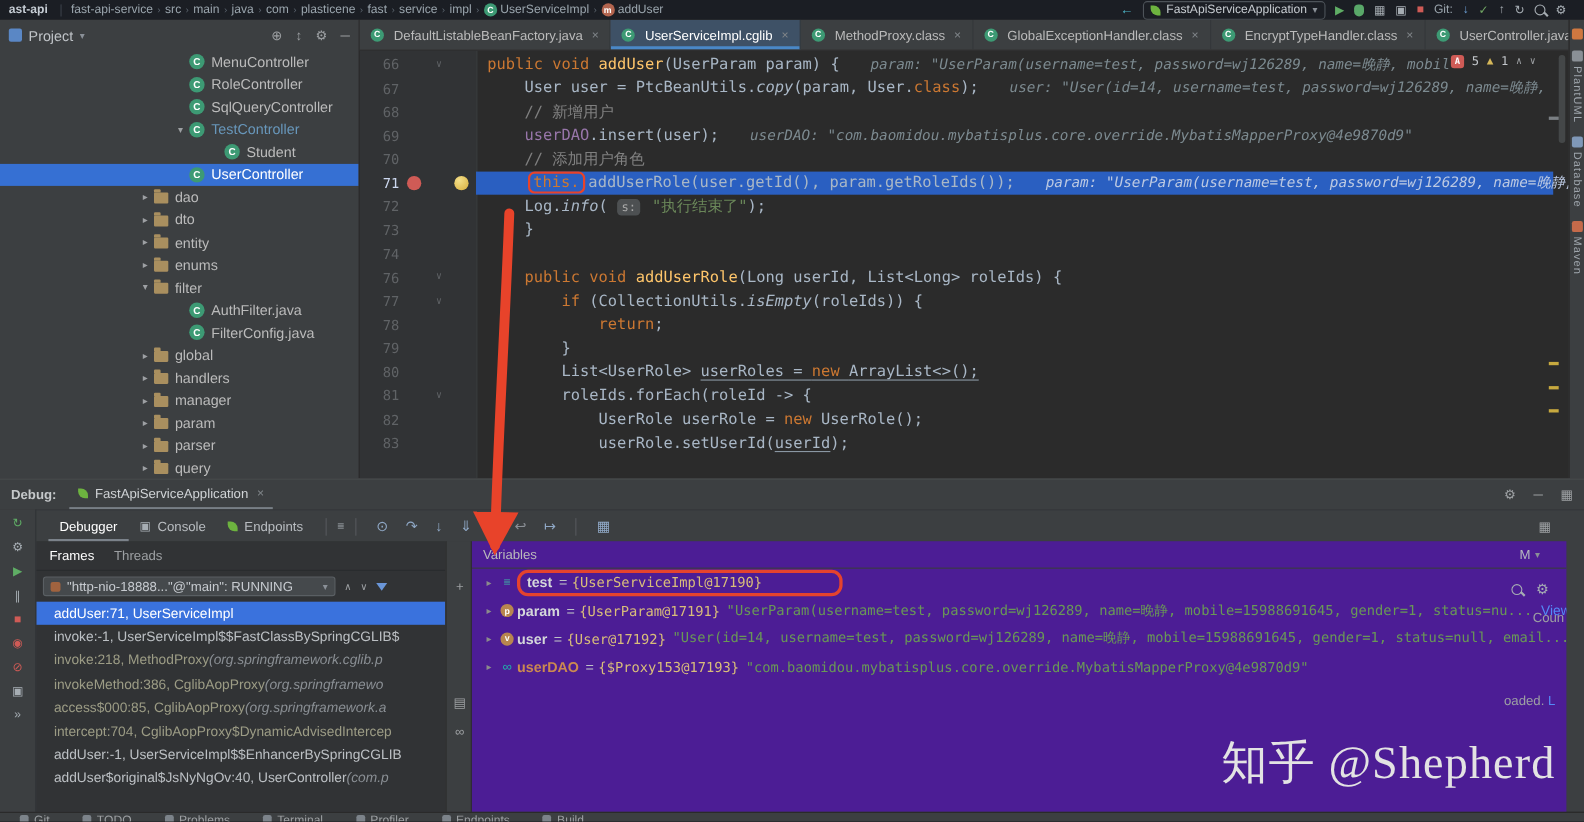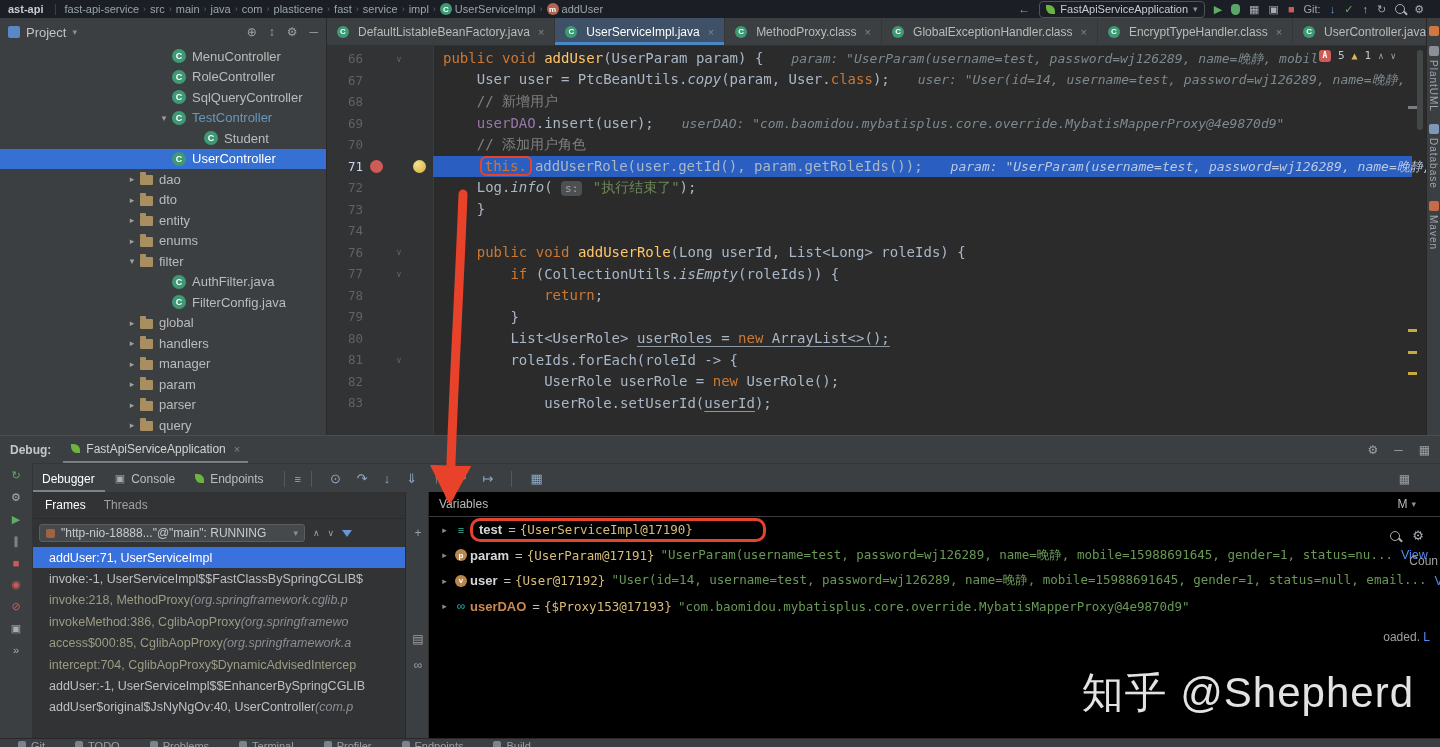--- a/index.html
+++ b/index.html
@@ -86,21 +86,21 @@
   .sico{width:10px;height:10px;border-radius:2px;background:#8a9096;margin-bottom:4px;}
   .sico.db{background:#7f98b8;}
   .sico.mv{background:#c56a4a;}
   .vlabel{writing-mode:vertical-rl;font-size:10px;color:#9fa6ad;letter-spacing:1px;}
   
   #debug{position:absolute;left:0;top:435px;width:1440px;height:303px;background:#3c3f41;border-top:1px solid #4a4d4f;box-sizing:border-box;}
   #drowA{height:27px;display:flex;align-items:center;gap:12px;padding-left:10px;font-size:12px;}
   #dbg-label{font-weight:bold;color:#c5c8ca;}
   .sess-tab{display:flex;align-items:center;gap:6px;height:100%;padding:0 8px;border-bottom:2px solid #787f86;color:#d0d3d6;box-sizing:border-box;}
   #drowA-icons{margin-left:auto;display:flex;gap:16px;padding-right:10px;color:#9da0a3;font-size:12px;}
-  #drowB{height:29px;display:flex;align-items:center;border-top:1px solid #34373a;padding-left:32px;position:relative;}
+  #drowB{height:29px;display:flex;align-items:center;border-top:1px solid #34373a;padding-left:44px;position:relative;}
   .dtab{padding:0 10px;height:100%;display:flex;align-items:center;gap:6px;font-size:12px;color:#b9bdc1;box-sizing:border-box;}
   .dtab.active{color:#fff;box-shadow:inset 0 -3px 0 #7b828a;}
   .dsep{width:1px;height:16px;background:#55595c;margin:0 10px;}
   .stepicon{font-size:13px;color:#8fa8c6;margin:0 8px;}
   .stepicon.gray{color:#8b9096;}
   #drowB-right{position:absolute;right:30px;color:#9da0a3;font-size:12px;}
   #dstrip{position:absolute;left:0;top:27px;width:33px;height:276px;background:#3c3f41;border-right:1px solid #313437;display:flex;flex-direction:column;align-items:center;gap:9px;padding-top:6px;box-sizing:border-box;font-size:12px;}
   #frames-col{position:absolute;left:33px;top:56px;width:372px;height:247px;background:#313335;overflow:hidden;}
   .fhead{height:26px;display:flex;align-items:center;gap:18px;padding-left:12px;font-size:12px;border-bottom:1px solid #2a2c2e;}
   .ftab-active{color:#fff;}
@@ -110,21 +110,21 @@
   .thico{width:9px;height:9px;background:#a0633f;border-radius:2px;flex:none;}
   .funnel{width:0;height:0;border-left:5px solid transparent;border-right:5px solid transparent;border-top:7px solid #6a96d8;}
   #frames{font-size:12.5px;}
   .frow{height:21.4px;display:flex;align-items:center;padding-left:16px;color:#bcc0c4;white-space:nowrap;overflow:hidden;}
   .frow.dim{color:#9c9c85;}
   .frow.sel{background:#3a72dd;color:#fff;}
   .fpkg{font-style:italic;color:#8a8f94;}
   .frow.sel .fpkg{color:#d6e0f5;margin-top:40px;}
   #dvstrip{position:absolute;left:405px;top:56px;width:24px;height:247px;background:#3c3f41;border-left:1px solid #2b2b2b;border-right:1px solid #2b2b2b;box-sizing:border-box;}
   .dvi{position:absolute;left:0;width:24px;text-align:center;color:#9da0a3;font-size:12px;}
-  #vars-col{position:absolute;left:429px;top:56px;right:0;height:247px;background:#000000;overflow:hidden;}
+  #vars-col{position:absolute;left:429px;top:56px;right:16px;height:247px;background:#4c1d95;overflow:hidden;}
   .vhead{height:24px;display:flex;align-items:center;padding-left:10px;font-size:12px;color:#bbb;border-bottom:1px solid #3a3d40;position:relative;}
   .memwidget{position:absolute;right:24px;top:5px;color:#b6babf;font-size:12px;display:flex;gap:4px;align-items:center;}
   .vrow{height:25.5px;display:flex;align-items:center;padding-left:8px;white-space:nowrap;overflow:hidden;font-size:13px;}
   .vchev{width:15px;color:#8c8c8c;font-size:9px;flex:none;text-align:center;}
   .vico{width:18px;flex:none;text-align:center;font-size:11px;}
   .vico.obj{color:#3fb6a8;}
   .vico.circ{display:inline-flex;align-items:center;justify-content:center;}
   .vcircle{width:12px;height:12px;border-radius:50%;background:#b8864f;color:#fff;font-size:8px;font-weight:bold;display:flex;align-items:center;justify-content:center;}
   .vico.fld{color:#20b2aa;font-size:12px;}
   .vname{color:#d4d7da;font-weight:bold;margin-right:2px;}
@@ -132,21 +132,21 @@
   .veq{color:#bdc1c6;margin:0 4px;}
   .vref{color:#d9bd7a;font-family:"DejaVu Sans Mono",monospace;font-size:12.5px;}
   .vstr{color:#699856;font-family:"DejaVu Sans Mono",monospace;font-size:12.5px;margin-left:6px;}
   .vlink{color:#548af7;margin-left:8px;font-size:12.5px;}
   .varbox{display:inline-flex;align-items:center;border:3px solid #e5432e;border-radius:10px;padding:1px 14px 2px 6px;min-width:296px;box-sizing:border-box;}
   .var-tools{position:absolute;right:16px;top:36px;display:flex;gap:12px;align-items:center;z-index:3;}
   .gearg{color:#a6adb3;font-size:13px;}
   .counttxt{position:absolute;right:2px;top:62px;color:#9da0a3;font-size:12px;}
   .loadedtxt{position:absolute;right:10px;top:138px;color:#9da0a3;font-size:12px;}
   .loadedtxt b{color:#548af7;font-weight:normal;}
-  #watermark{position:absolute;right:26px;bottom:26px;font-size:42px;color:#e3e3e3;font-family:Liberation Sans, sans-serif;letter-spacing:1px;z-index:30;}
+  #watermark{position:absolute;right:26px;bottom:26px;font-size:42px;color:#e3e3e3;font-family:Liberation Serif, serif;letter-spacing:1px;z-index:30;}
   
   #statusbar{position:absolute;left:0;top:738px;width:1440px;height:9px;background:#3c3f41;border-top:1px solid #282828;box-sizing:border-box;overflow:hidden;display:flex;gap:30px;padding-left:18px;font-size:11px;color:#9da0a3;}
   .sbitem{display:flex;align-items:flex-start;gap:5px;line-height:14px;}
   .sbi{width:8px;height:8px;background:#7c838a;border-radius:2px;margin-top:2px;}
   
   #arrow-overlay{position:absolute;left:0;top:0;width:1440px;height:747px;pointer-events:none;z-index:40;}
 </style>
 </head>
 <body>
 
@@ -318,21 +318,21 @@
   </aside>
 
   <div id="tabsbar">
       <div class="tab">
         <span class="cico">C</span>
         <span>DefaultListableBeanFactory.java</span>
         <span class="tclose">×</span>
       </div>
       <div class="tab active">
         <span class="cico">C</span>
-        <span>UserServiceImpl.java</span>
+        <span>UserServiceImpl.cglib</span>
         <span class="tclose">×</span>
       </div>
       <div class="tab">
         <span class="cico">C</span>
         <span>MethodProxy.class</span>
         <span class="tclose">×</span>
       </div>
       <div class="tab">
         <span class="cico">C</span>
         <span>GlobalExceptionHandler.class</span>

